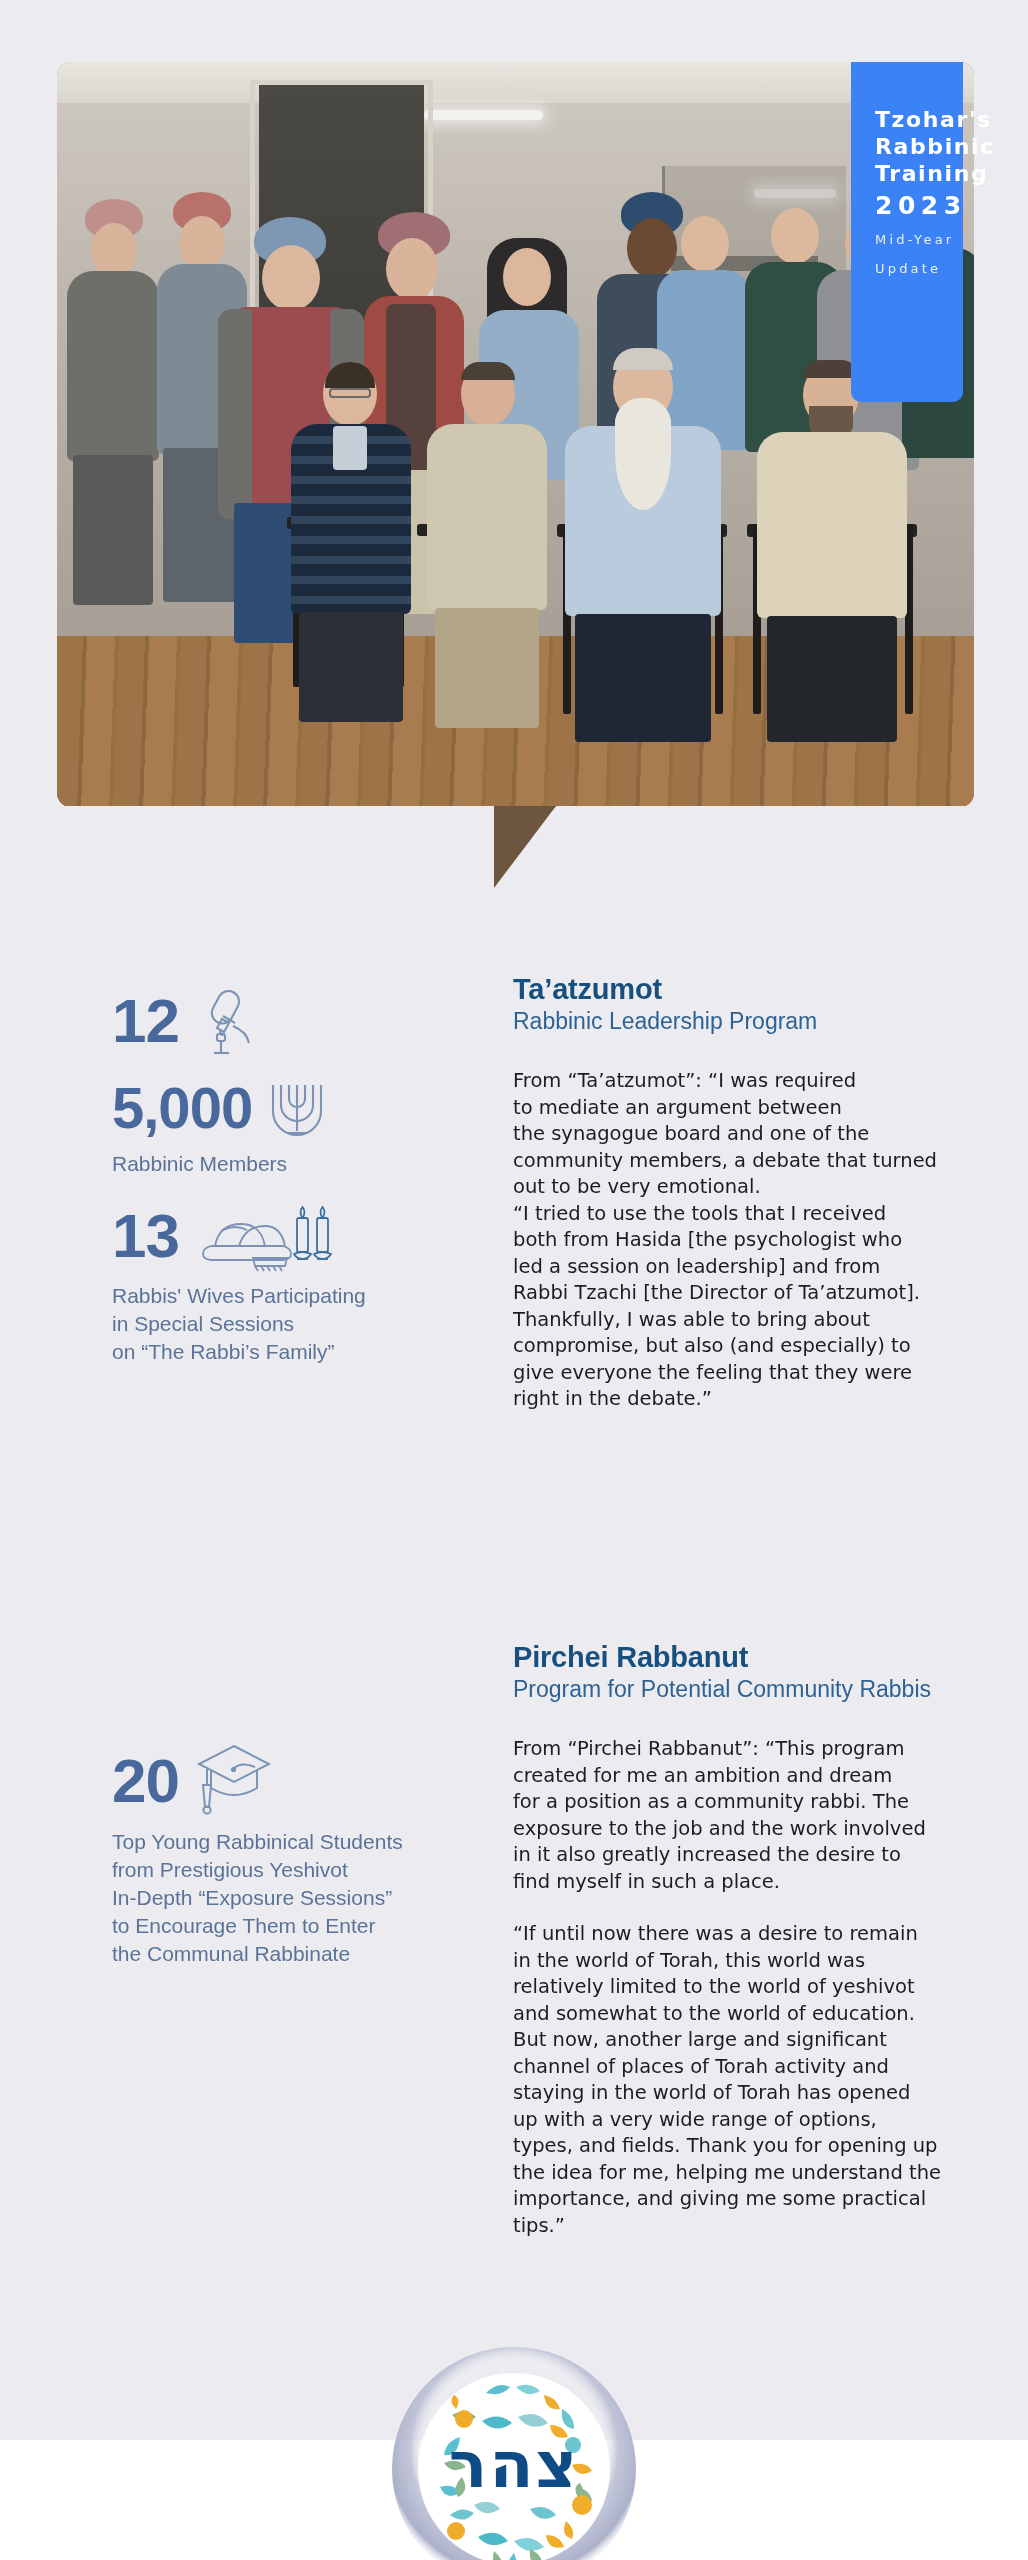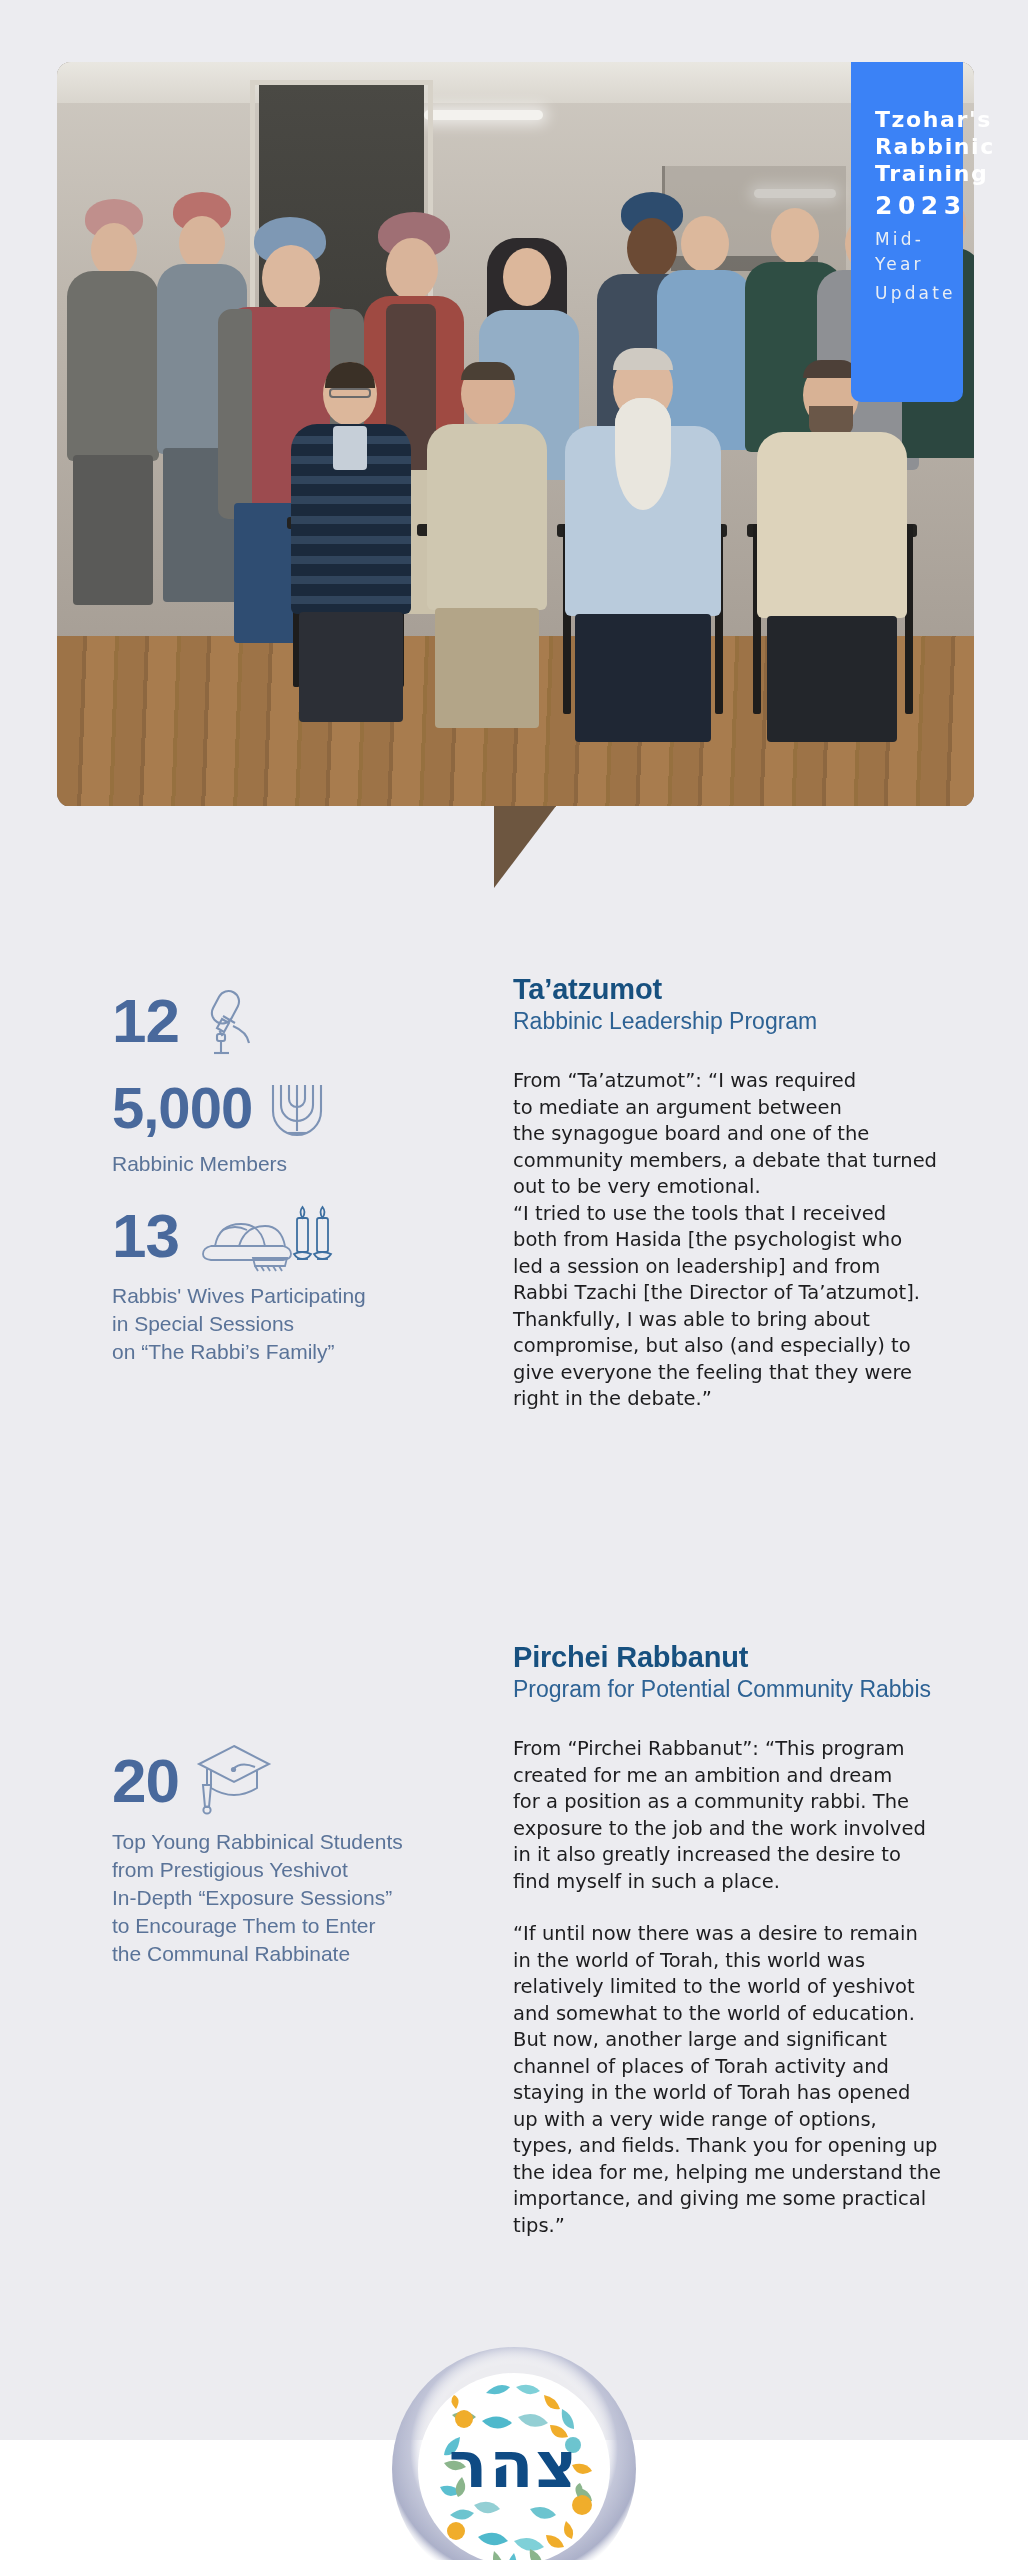--- a/index.html
+++ b/index.html
@@ -91,21 +91,21 @@
     font-weight:bold;
     font-size:22px;
     line-height:27px;
     letter-spacing:1.6px;
   }
   #title-banner .tyear {
     color:#ffffff; font-weight:bold; font-size:25px; line-height:34px;
     letter-spacing:5.5px; padding-top:2px;
   }
   #title-banner .tsub {
-    color:#e9eef4; font-weight:normal; font-size:17px; line-height:25px;
+    color:#e9eef4; font-weight:normal; font-size:13px; line-height:25px;
     letter-spacing:3.2px; padding-top:4px;
   }
 
   
   #bubble-tail {
     position:absolute; left:494px; top:806px;
     width:0; height:0;
     border-left:0px solid transparent;
     border-top:82px solid #6d5640;
     border-right:62px solid transparent;

